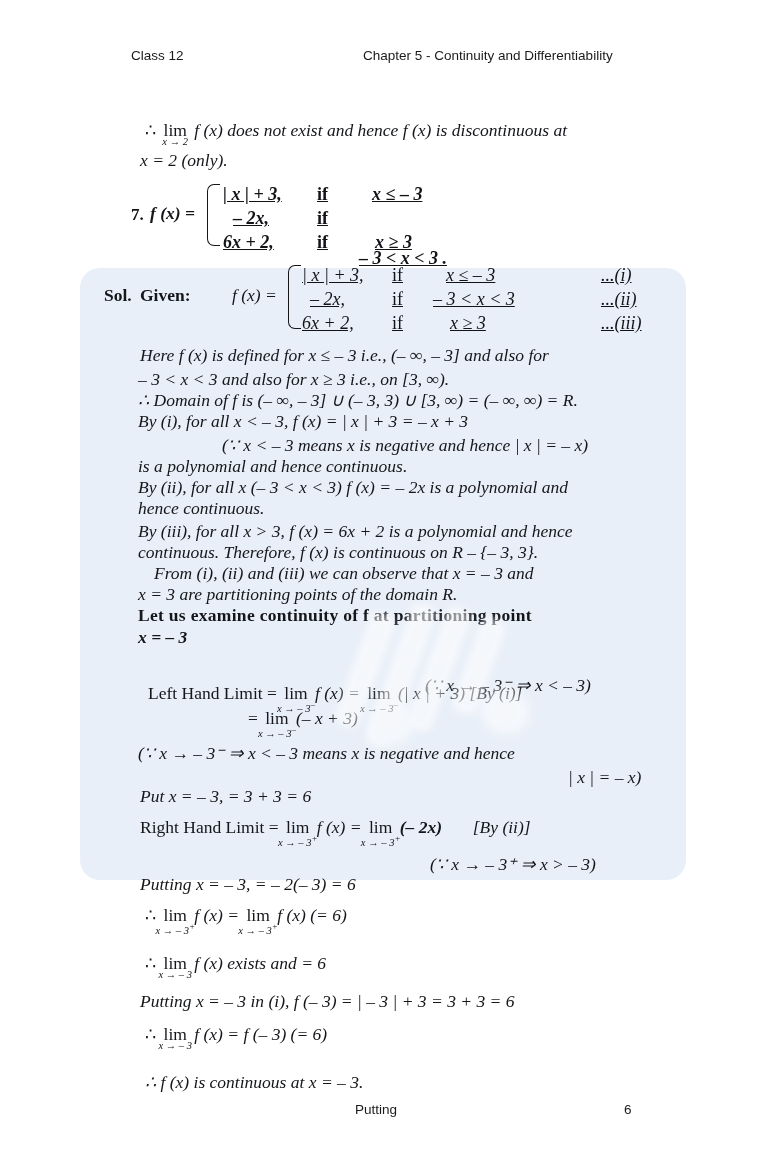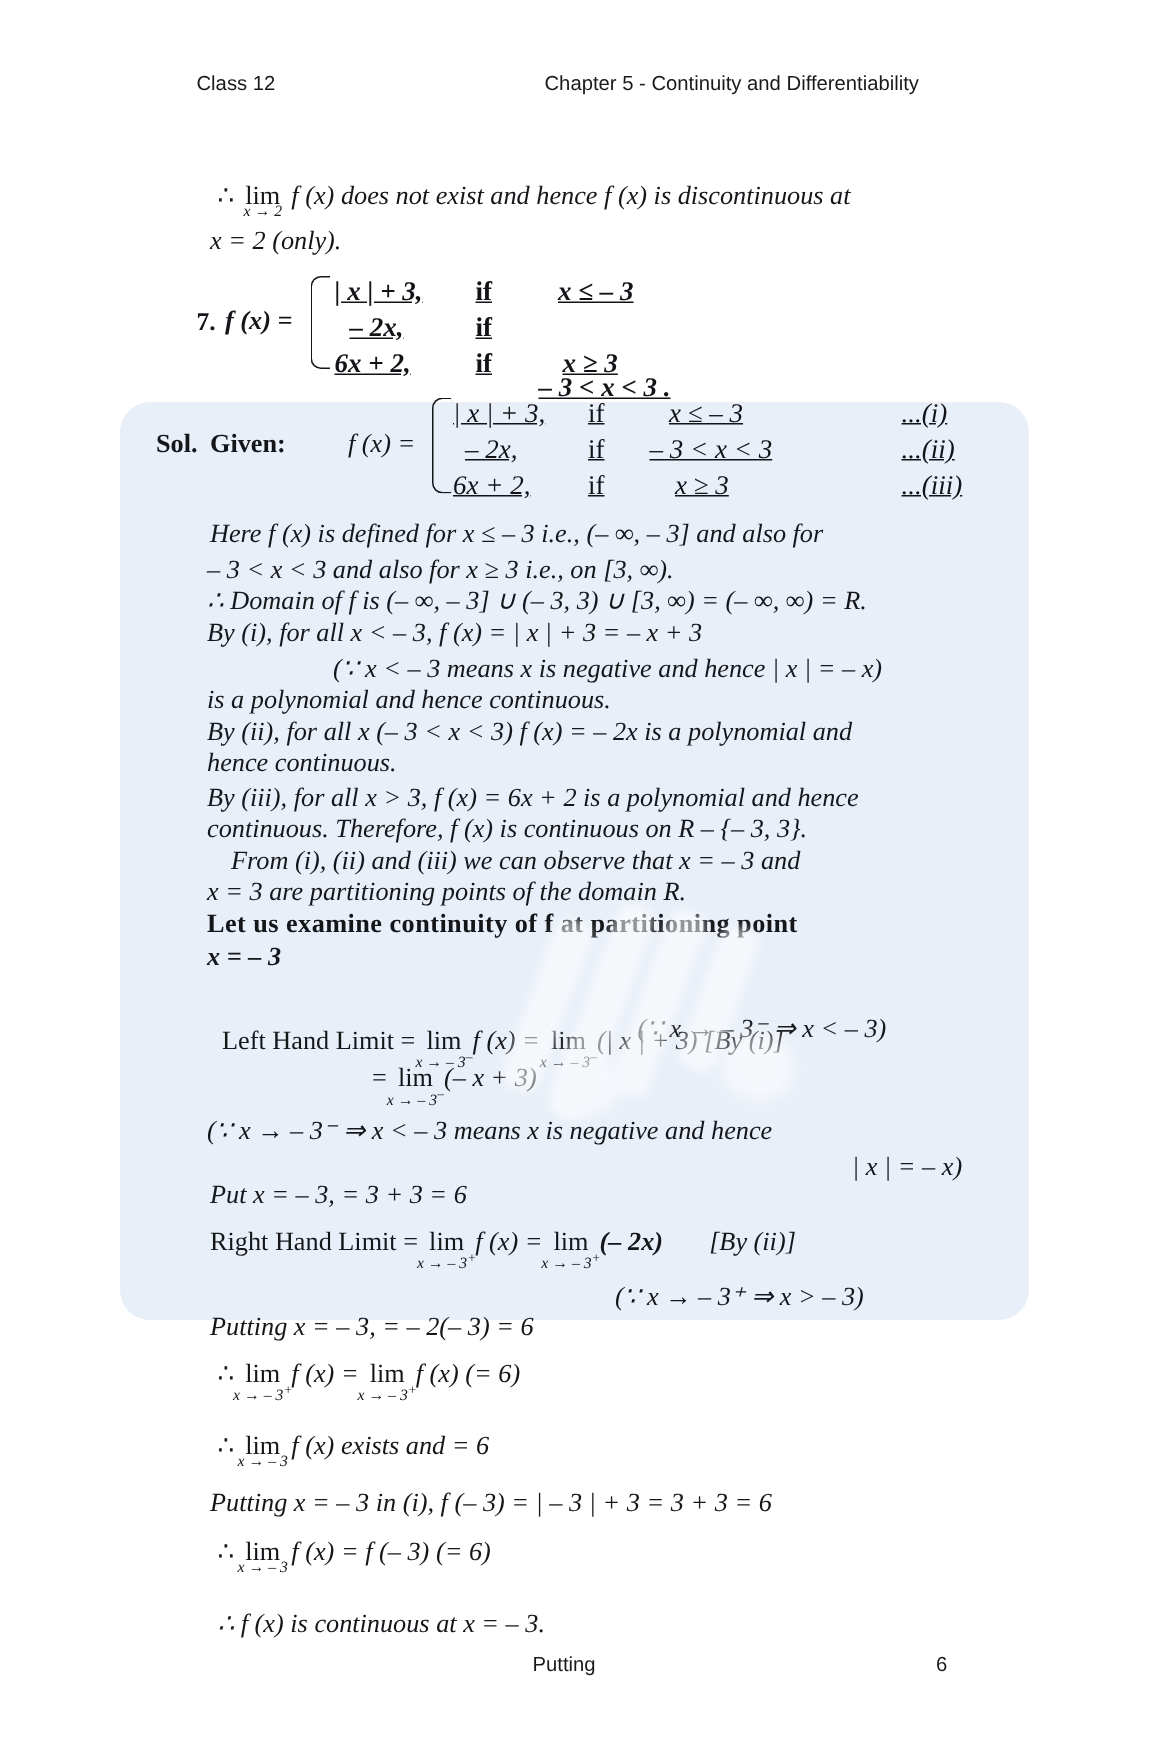--- a/index.html
+++ b/index.html
@@ -225,21 +225,21 @@
       <span class="it">f (x) =</span>
       <span class="lim">
         <span class="op">lim</span>
         <span class="sub it"><span>x → – 3</span><sup>+</sup></span>
       </span>
       <span class="it bd">(– 2x)</span>
       <span style="display:inline-block;width:22px;"></span>
       <span class="it">[By (ii)]</span>
     </div>
 
-    <div class="ln it" style="left:410px;top:856px;">(∵   x → – 3⁺    ⇒   x &gt; – 3)</div>
+    <div class="ln it" style="left:430px;top:856px;">(∵   x → – 3⁺    ⇒   x &gt; – 3)</div>
 
     <div class="ln it" style="left:140px;top:876px;">Putting x = – 3,      = – 2(– 3) = 6</div>
 
     <div class="ln" style="left:145px;top:907px;">
       <span>∴</span>
       <span class="lim">
         <span class="op">lim</span>
         <span class="sub it"><span>x → – 3</span><sup>+</sup></span>
       </span>
       <span class="it">f (x) =</span>

